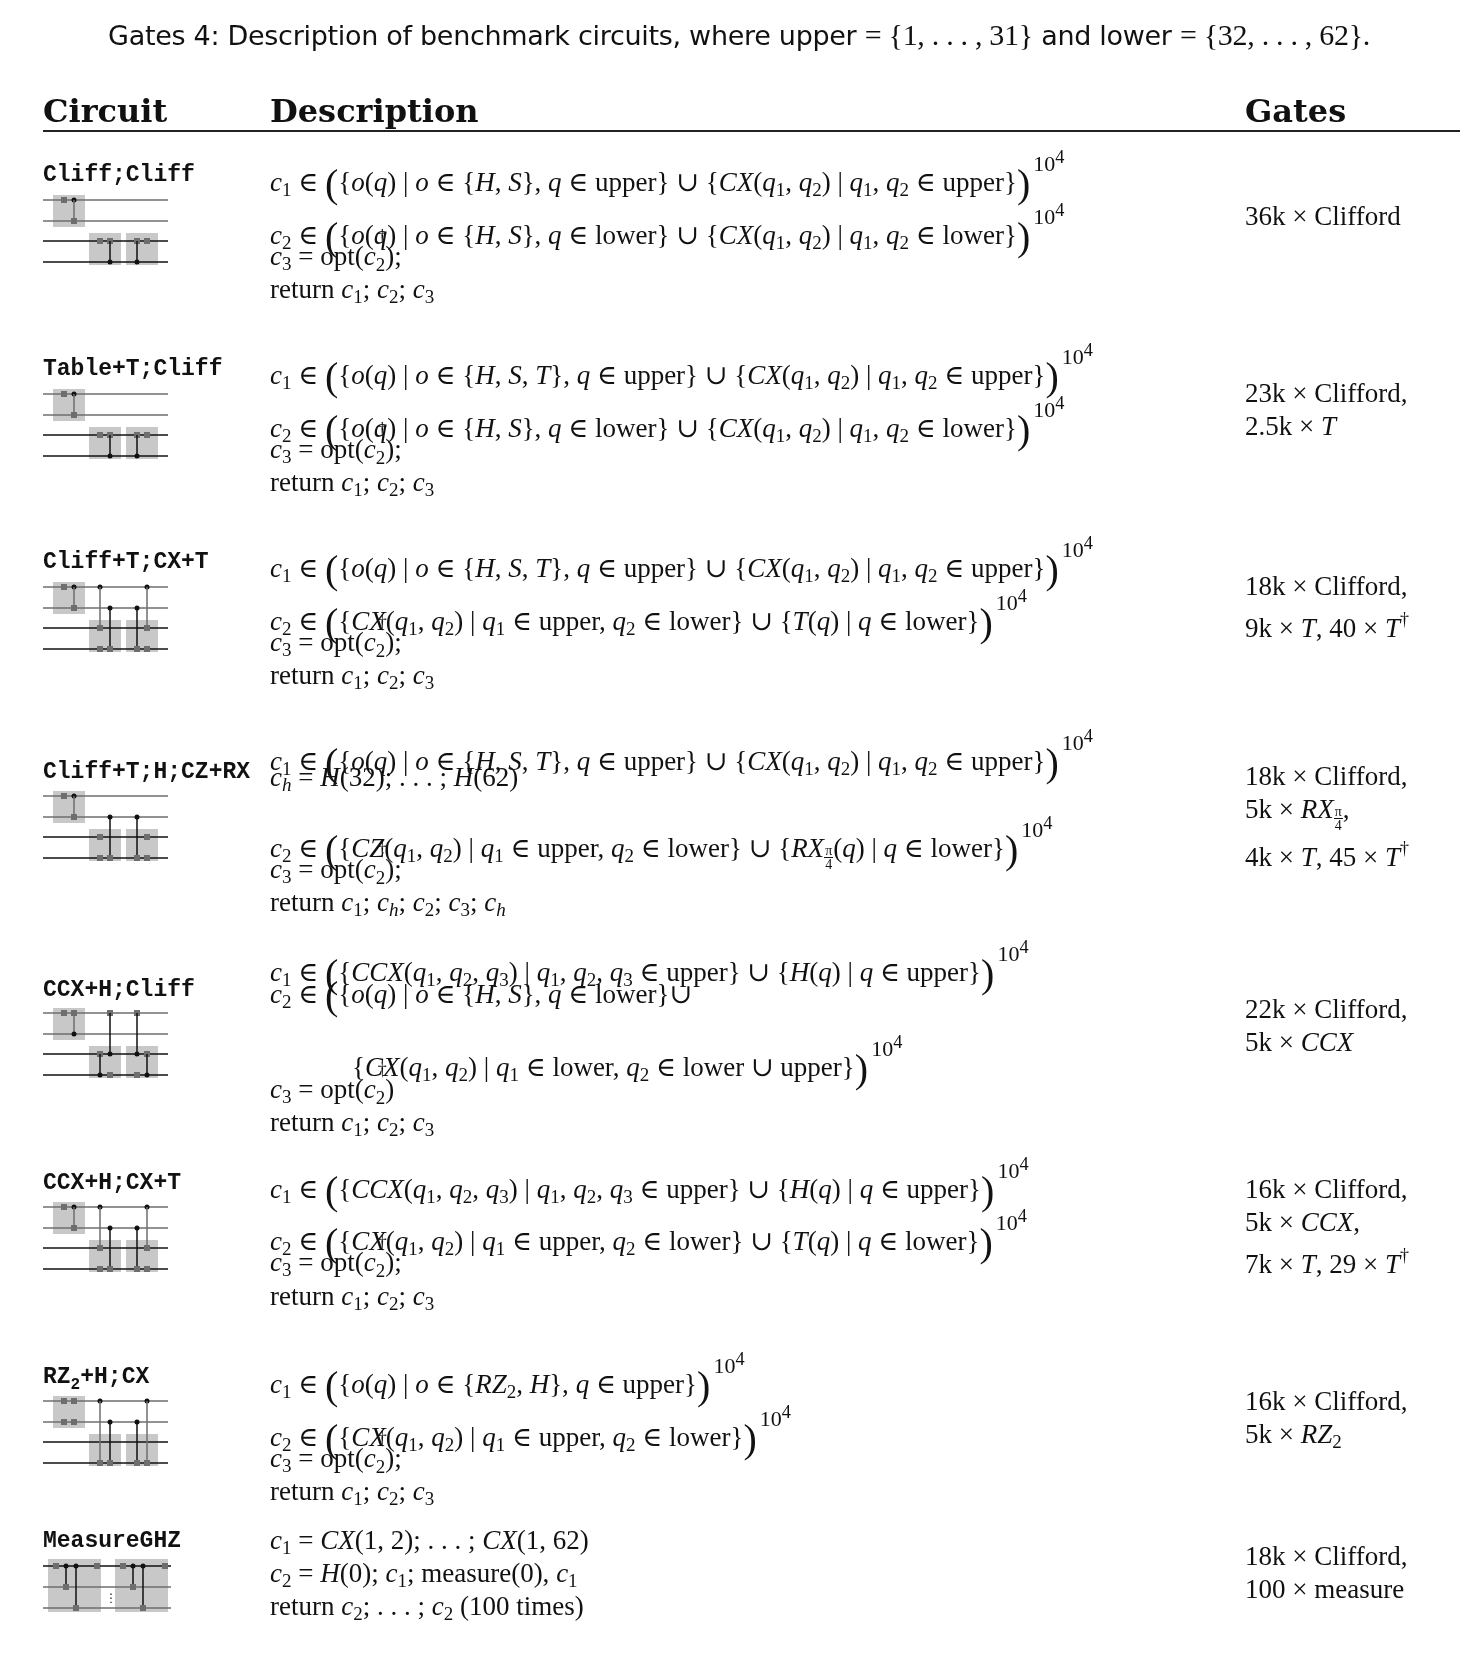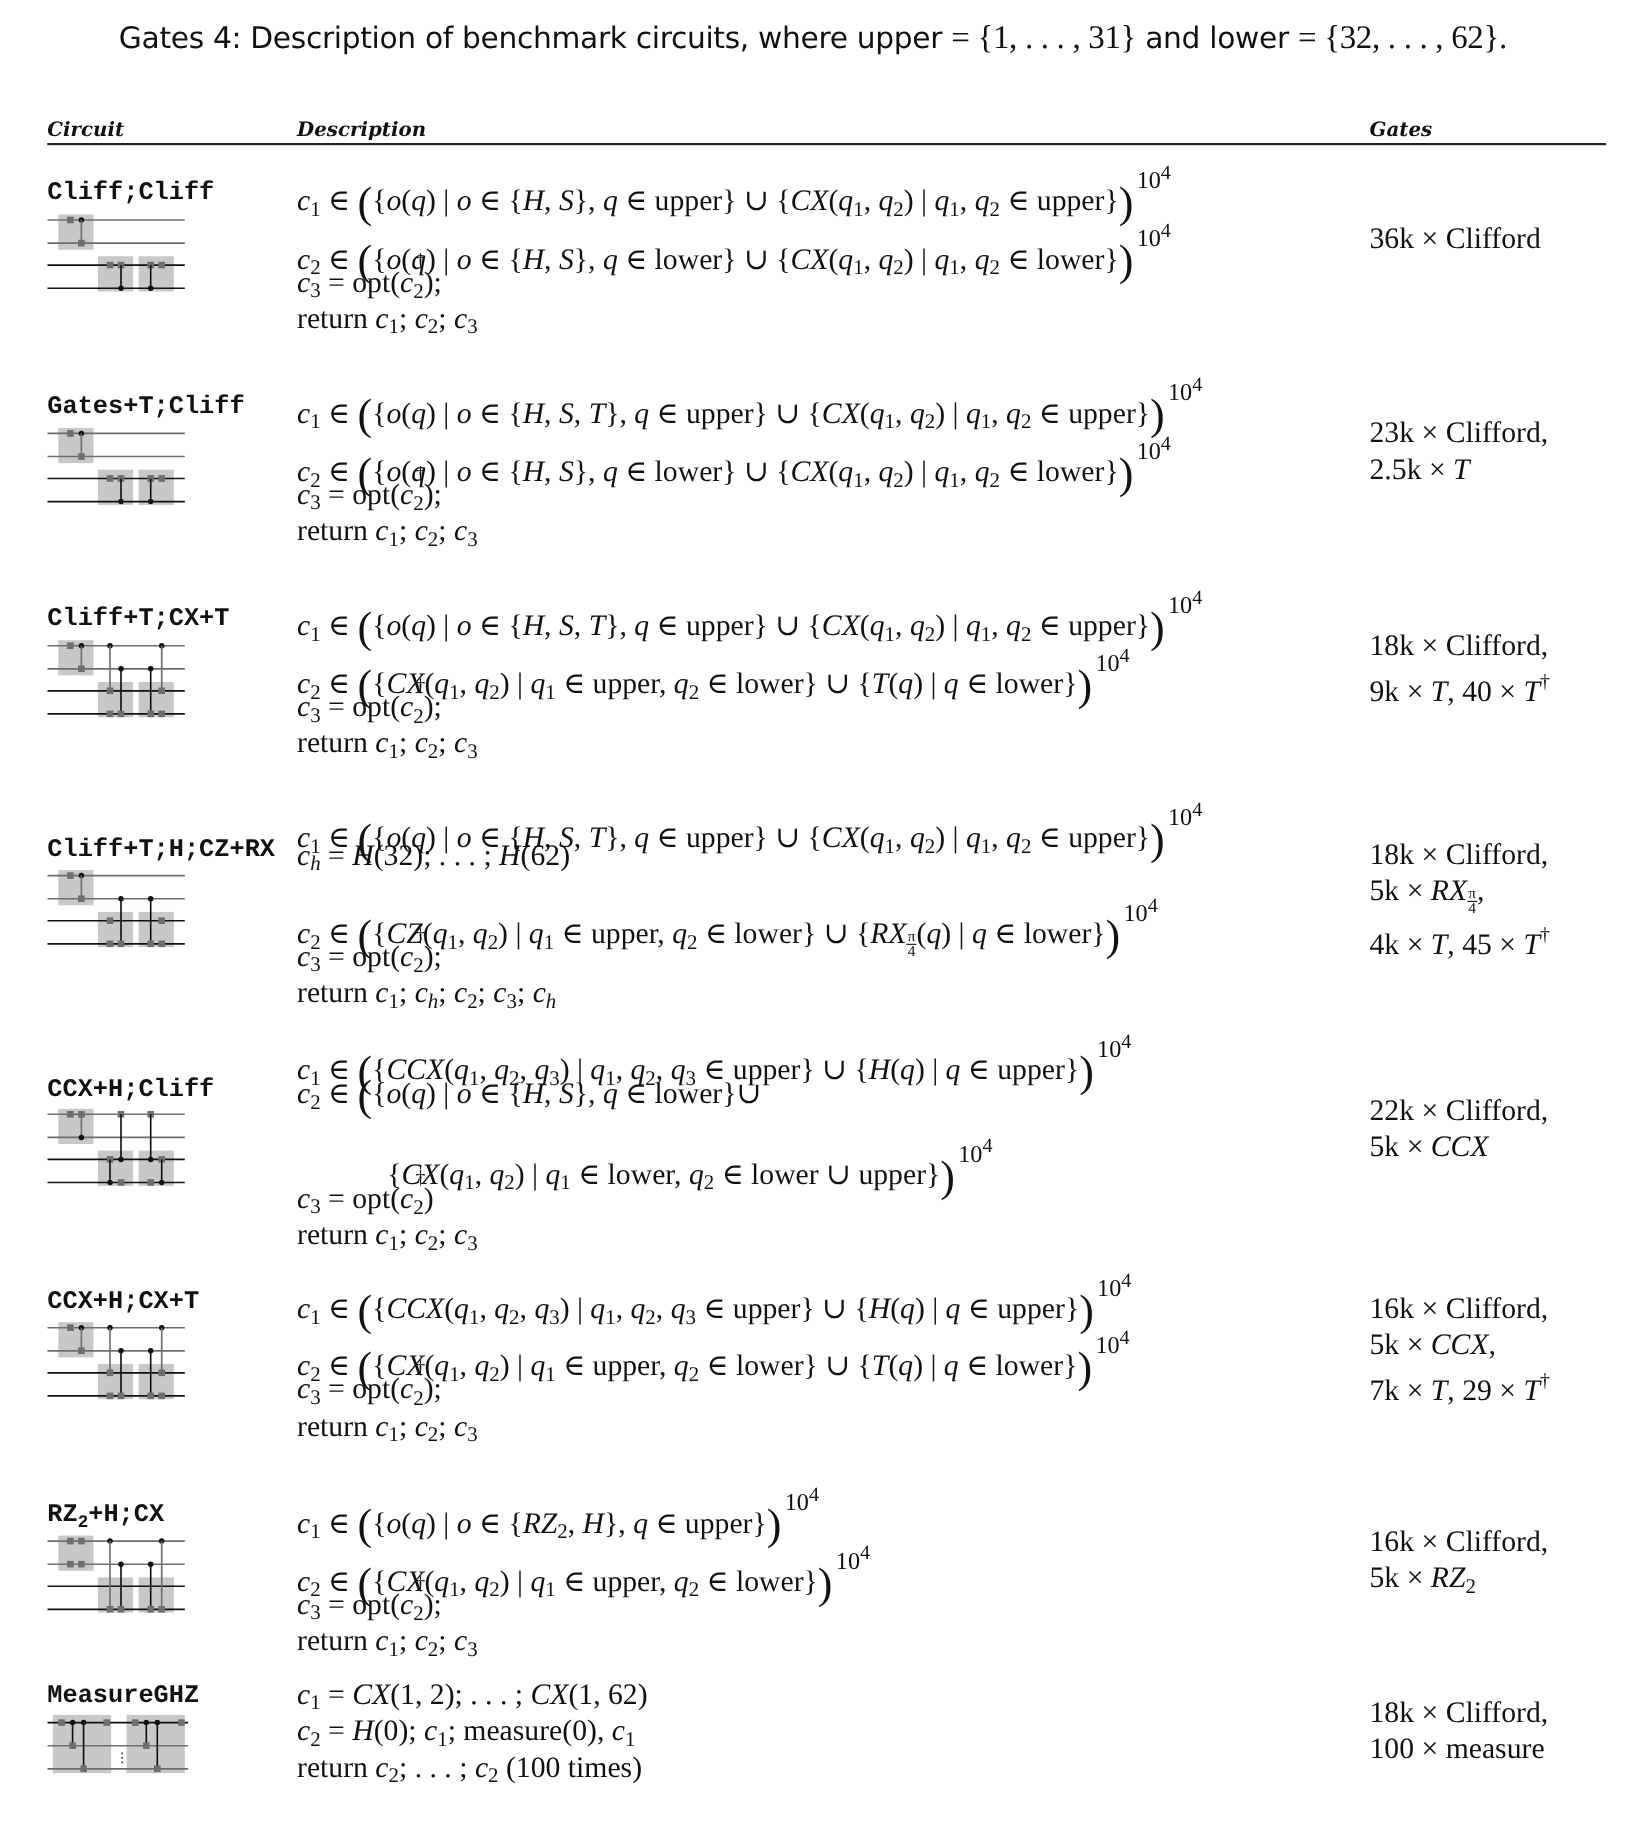--- a/index.html
+++ b/index.html
@@ -1,19 +1,19 @@
 <!DOCTYPE html>
 <html><head>
 <meta charset="utf-8">
 <style>
   html, body { margin: 0; padding: 0; background: #ffffff; }
   body { width: 1478px; height: 1656px; position: relative; color: #111; font-family: "Liberation Serif", "DejaVu Serif", serif; overflow: hidden; }
   .caption { position: absolute; top: 18px; left: 0; width: 1478px; text-align: center; font-family: "DejaVu Sans", "Liberation Sans", sans-serif; font-size: 27px; letter-spacing: -0.3px; }
   .caption .m { font-family: "Liberation Serif", "DejaVu Serif", serif; font-size: 30px; }
-  .hdr { position: absolute; top: 108px; font-family: "DejaVu Serif", "Liberation Serif", serif; font-weight: bold; font-size: 18px; font-style: italic; }
+  .hdr { position: absolute; top: 92px; font-family: "DejaVu Serif", "Liberation Serif", serif; font-weight: bold; font-size: 32px; }
   .rule { position: absolute; top: 130px; left: 43px; width: 1417px; height: 2px; background: #222; }
   .row { position: absolute; left: 0; width: 1478px; }
   .cname { position: absolute; left: 43px; font-family: "Liberation Mono", "DejaVu Sans Mono", monospace; font-weight: bold; font-size: 23px; white-space: nowrap; }
   .cname sub { font-size: 16px; }
   .diagram { position: absolute; left: 43px; }
   .gen { position: absolute; left: 270px; font-size: 27px; line-height: 1; }
   .gen .line { position: absolute; left: 0; white-space: nowrap; }
   .gen i, .gates i { font-style: italic; }
   .gen sub, .gates sub { font-size: 19px; vertical-align: -5px; }
   .gen sup.exp { font-size: 22px; vertical-align: 20px; margin-left: 3px; }
@@ -205,21 +205,21 @@
     <div class="line" style="top:201px"><i>c</i><sub>2</sub> ∈ <span class="big">(</span>{<i>o</i>(<i>q</i>) | <i>o</i> ∈ {<i>H</i>, <i>S</i>}, <i>q</i> ∈ lower} ∪ {<i>CX</i>(<i>q</i><sub>1</sub>, <i>q</i><sub>2</sub>) | <i>q</i><sub>1</sub>, <i>q</i><sub>2</sub> ∈ lower}<span class="big">)</span><sup class="exp">10<sup>4</sup></sup></div>
     <div class="line" style="top:243px"><i>c</i><sub>3</sub> = opt(<i>c</i><span class="dag"><span class="s">†</span><span class="b">2</span></span>);</div>
     <div class="line" style="top:276px">return <i>c</i><sub>1</sub>; <i>c</i><sub>2</sub>; <i>c</i><sub>3</sub></div>
   </div>
   <div class="gates" style="top:200px">
     <div>36k × Clifford</div>
   </div>
 </div>
 
 <div class="row" style="top:0">
-  <div class="cname" style="top:356px">Gates+T;Cliff</div>
+  <div class="cname" style="top:356px">Table+T;Cliff</div>
   <svg class="diagram" style="top:387px" width="130" height="75">
       <use href="#dia-cc"></use>
     </svg>
   <div class="gen">
     <div class="line" style="top:341px"><i>c</i><sub>1</sub> ∈ <span class="big">(</span>{<i>o</i>(<i>q</i>) | <i>o</i> ∈ {<i>H</i>, <i>S</i>, <i>T</i>}, <i>q</i> ∈ upper} ∪ {<i>CX</i>(<i>q</i><sub>1</sub>, <i>q</i><sub>2</sub>) | <i>q</i><sub>1</sub>, <i>q</i><sub>2</sub> ∈ upper}<span class="big">)</span><sup class="exp">10<sup>4</sup></sup></div>
     <div class="line" style="top:394px"><i>c</i><sub>2</sub> ∈ <span class="big">(</span>{<i>o</i>(<i>q</i>) | <i>o</i> ∈ {<i>H</i>, <i>S</i>}, <i>q</i> ∈ lower} ∪ {<i>CX</i>(<i>q</i><sub>1</sub>, <i>q</i><sub>2</sub>) | <i>q</i><sub>1</sub>, <i>q</i><sub>2</sub> ∈ lower}<span class="big">)</span><sup class="exp">10<sup>4</sup></sup></div>
     <div class="line" style="top:436px"><i>c</i><sub>3</sub> = opt(<i>c</i><span class="dag"><span class="s">†</span><span class="b">2</span></span>);</div>
     <div class="line" style="top:469px">return <i>c</i><sub>1</sub>; <i>c</i><sub>2</sub>; <i>c</i><sub>3</sub></div>
   </div>
   <div class="gates" style="top:377px">

